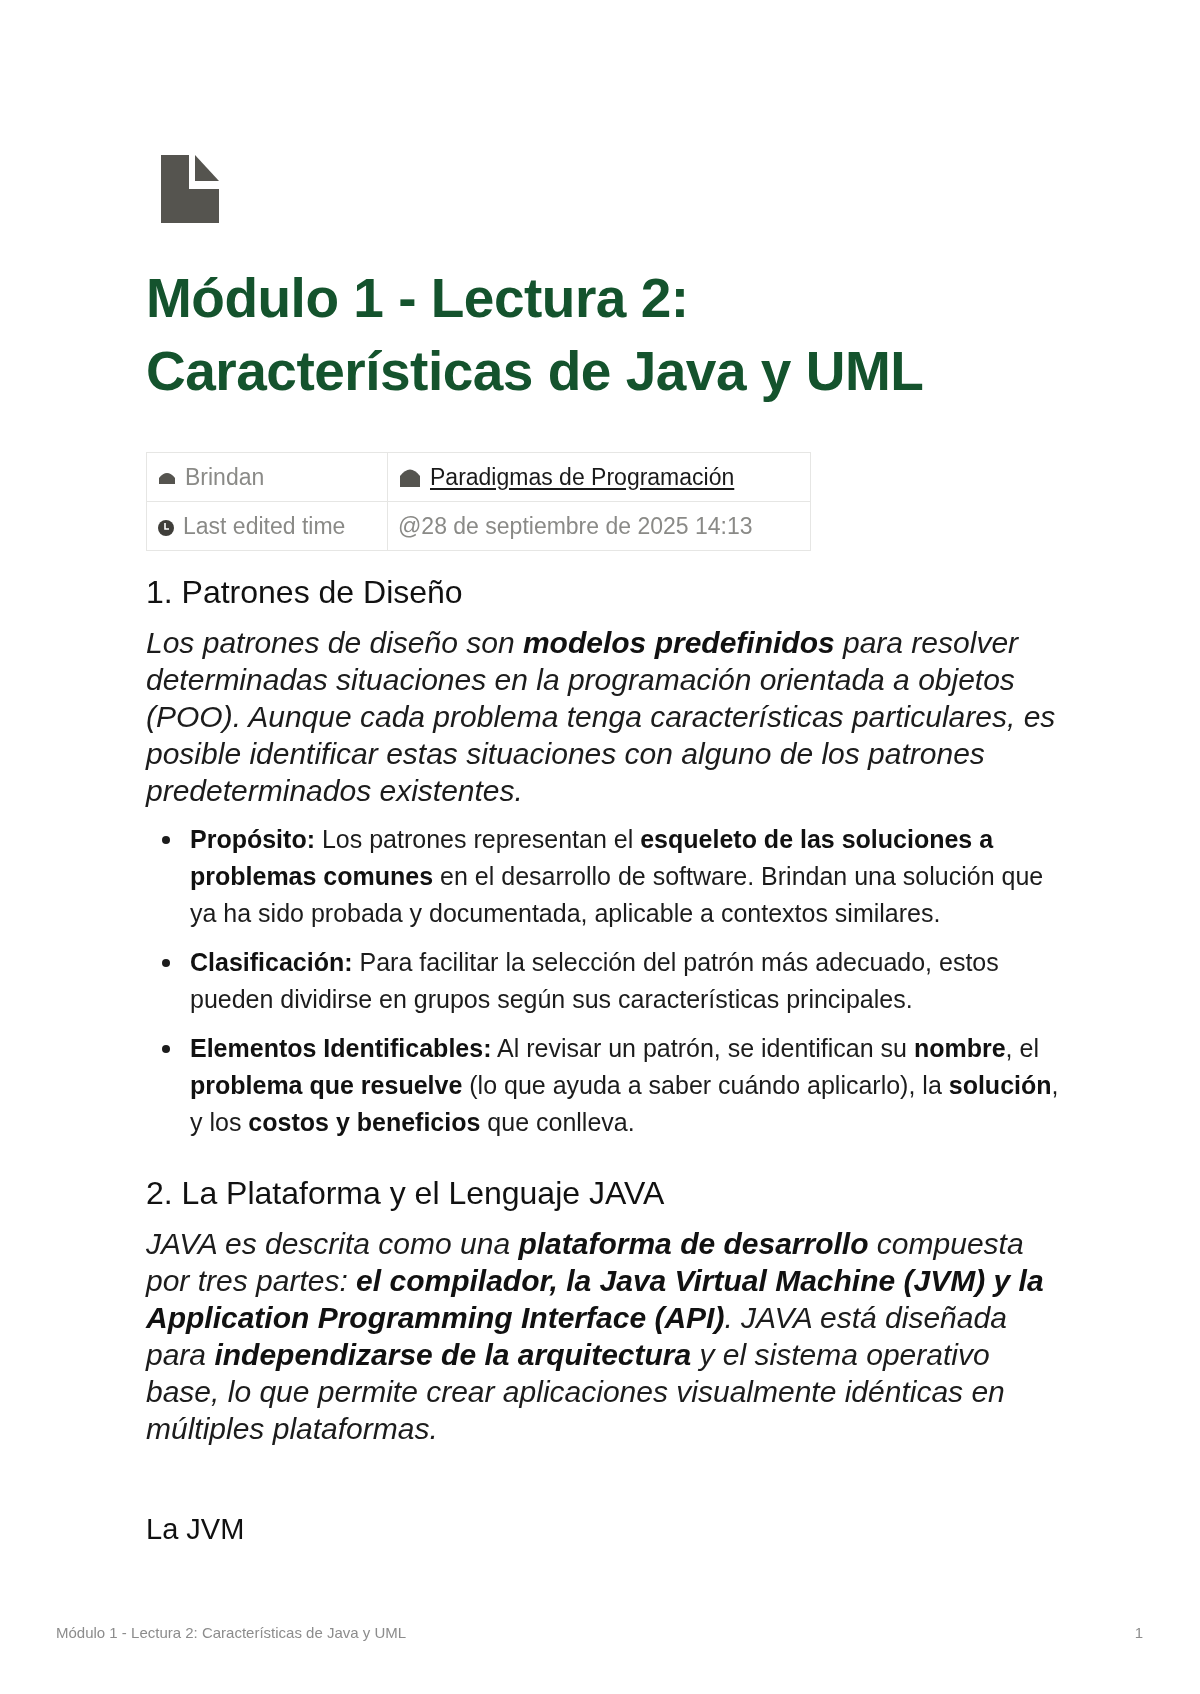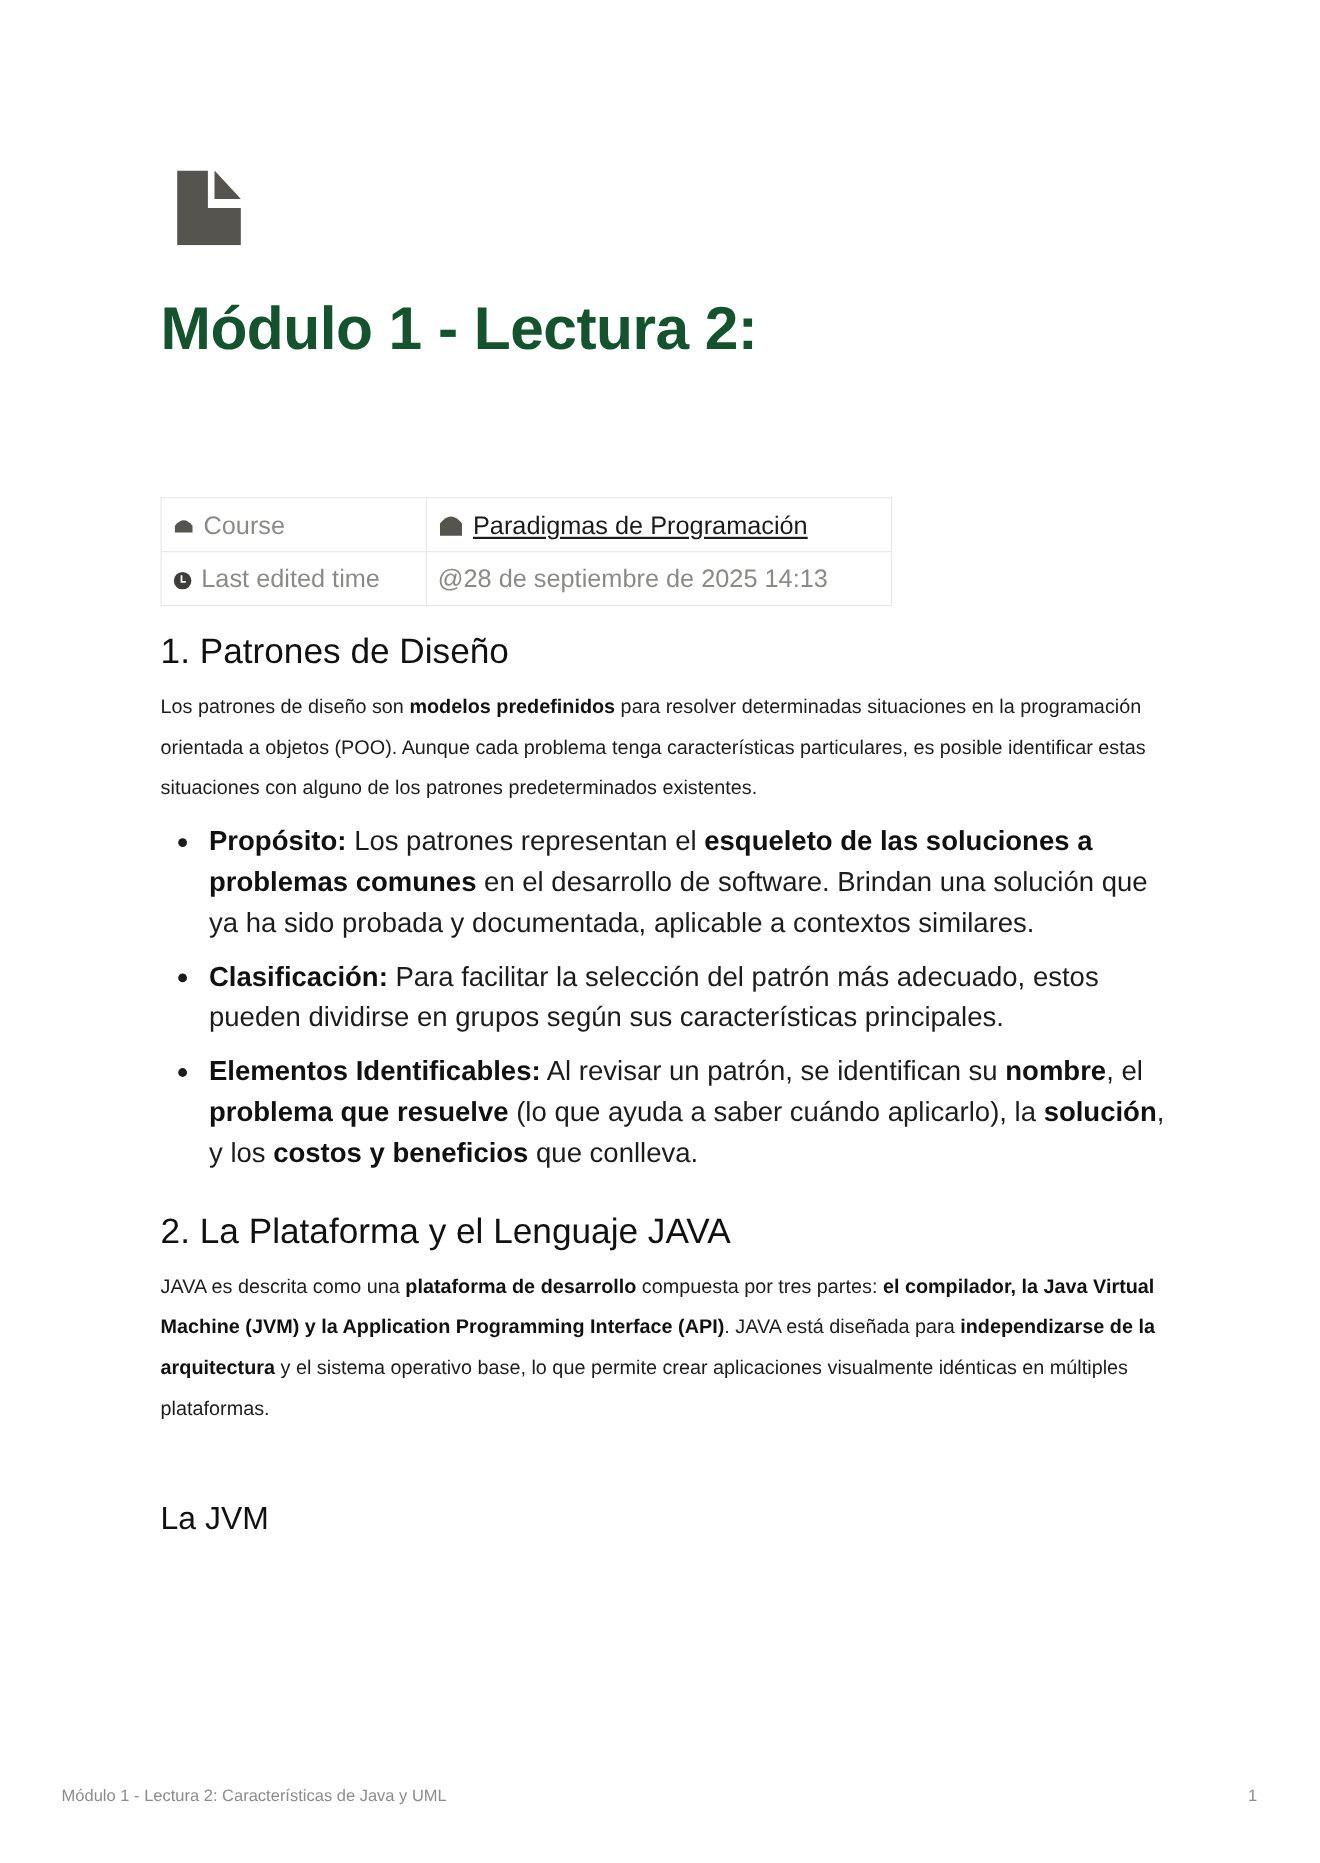--- a/index.html
+++ b/index.html
@@ -87,23 +87,24 @@
     }
     h3 {
       margin: 62px 0 0 0;
       font-size: 29px;
       line-height: 40px;
       font-weight: 500;
       color: #111;
     }
     p {
       margin: 0;
-      font-size: 18px;
+      font-size: 30px;
       line-height: 37px;
       color: #1c1c1c;
+      font-style: italic;
     }
     b { font-weight: 700; color: #111; }
     ul {
       margin: 12px 0 0 0;
       padding: 0 0 0 44px;
       list-style: none;
     }
     ul li {
       position: relative;
       font-size: 25px;
@@ -140,29 +141,30 @@
 
 <div>
 
   <svg class="page-icon" viewBox="0 0 58 68">
     <path d="M0 0 H28 V34 H58 V68 H0 Z" fill="#55544f"></path>
     <path d="M34 0 L58 26 H34 Z" fill="#55544f"></path>
   </svg>
 
   <h1 class="title">
     <span>Módulo 1 - Lectura 2:</span><br>
+    <span>Características de Java y UML</span>
   </h1>
 
   <table class="props">
     <tbody>
         <tr>
       <td class="key">
         <svg class="ico" width="20" height="16" viewBox="0 0 20 16">
           <path d="M2 14 V8 Q10 -2 18 8 V14 Z" fill="#55544f"></path>
-        </svg><span>Course</span>
+        </svg><span>Brindan</span>
       </td>
       <td class="val">
         <svg class="ico" width="24" height="22" viewBox="0 0 24 22">
           <path d="M2 20 V9 Q12 -4 22 9 V20 Z" fill="#55544f"></path>
         </svg><span class="link">Paradigmas de Programación</span>
       </td>
     </tr>
     <tr>
       <td class="key">
         <svg class="ico" width="18" height="18" viewBox="0 0 18 18">

